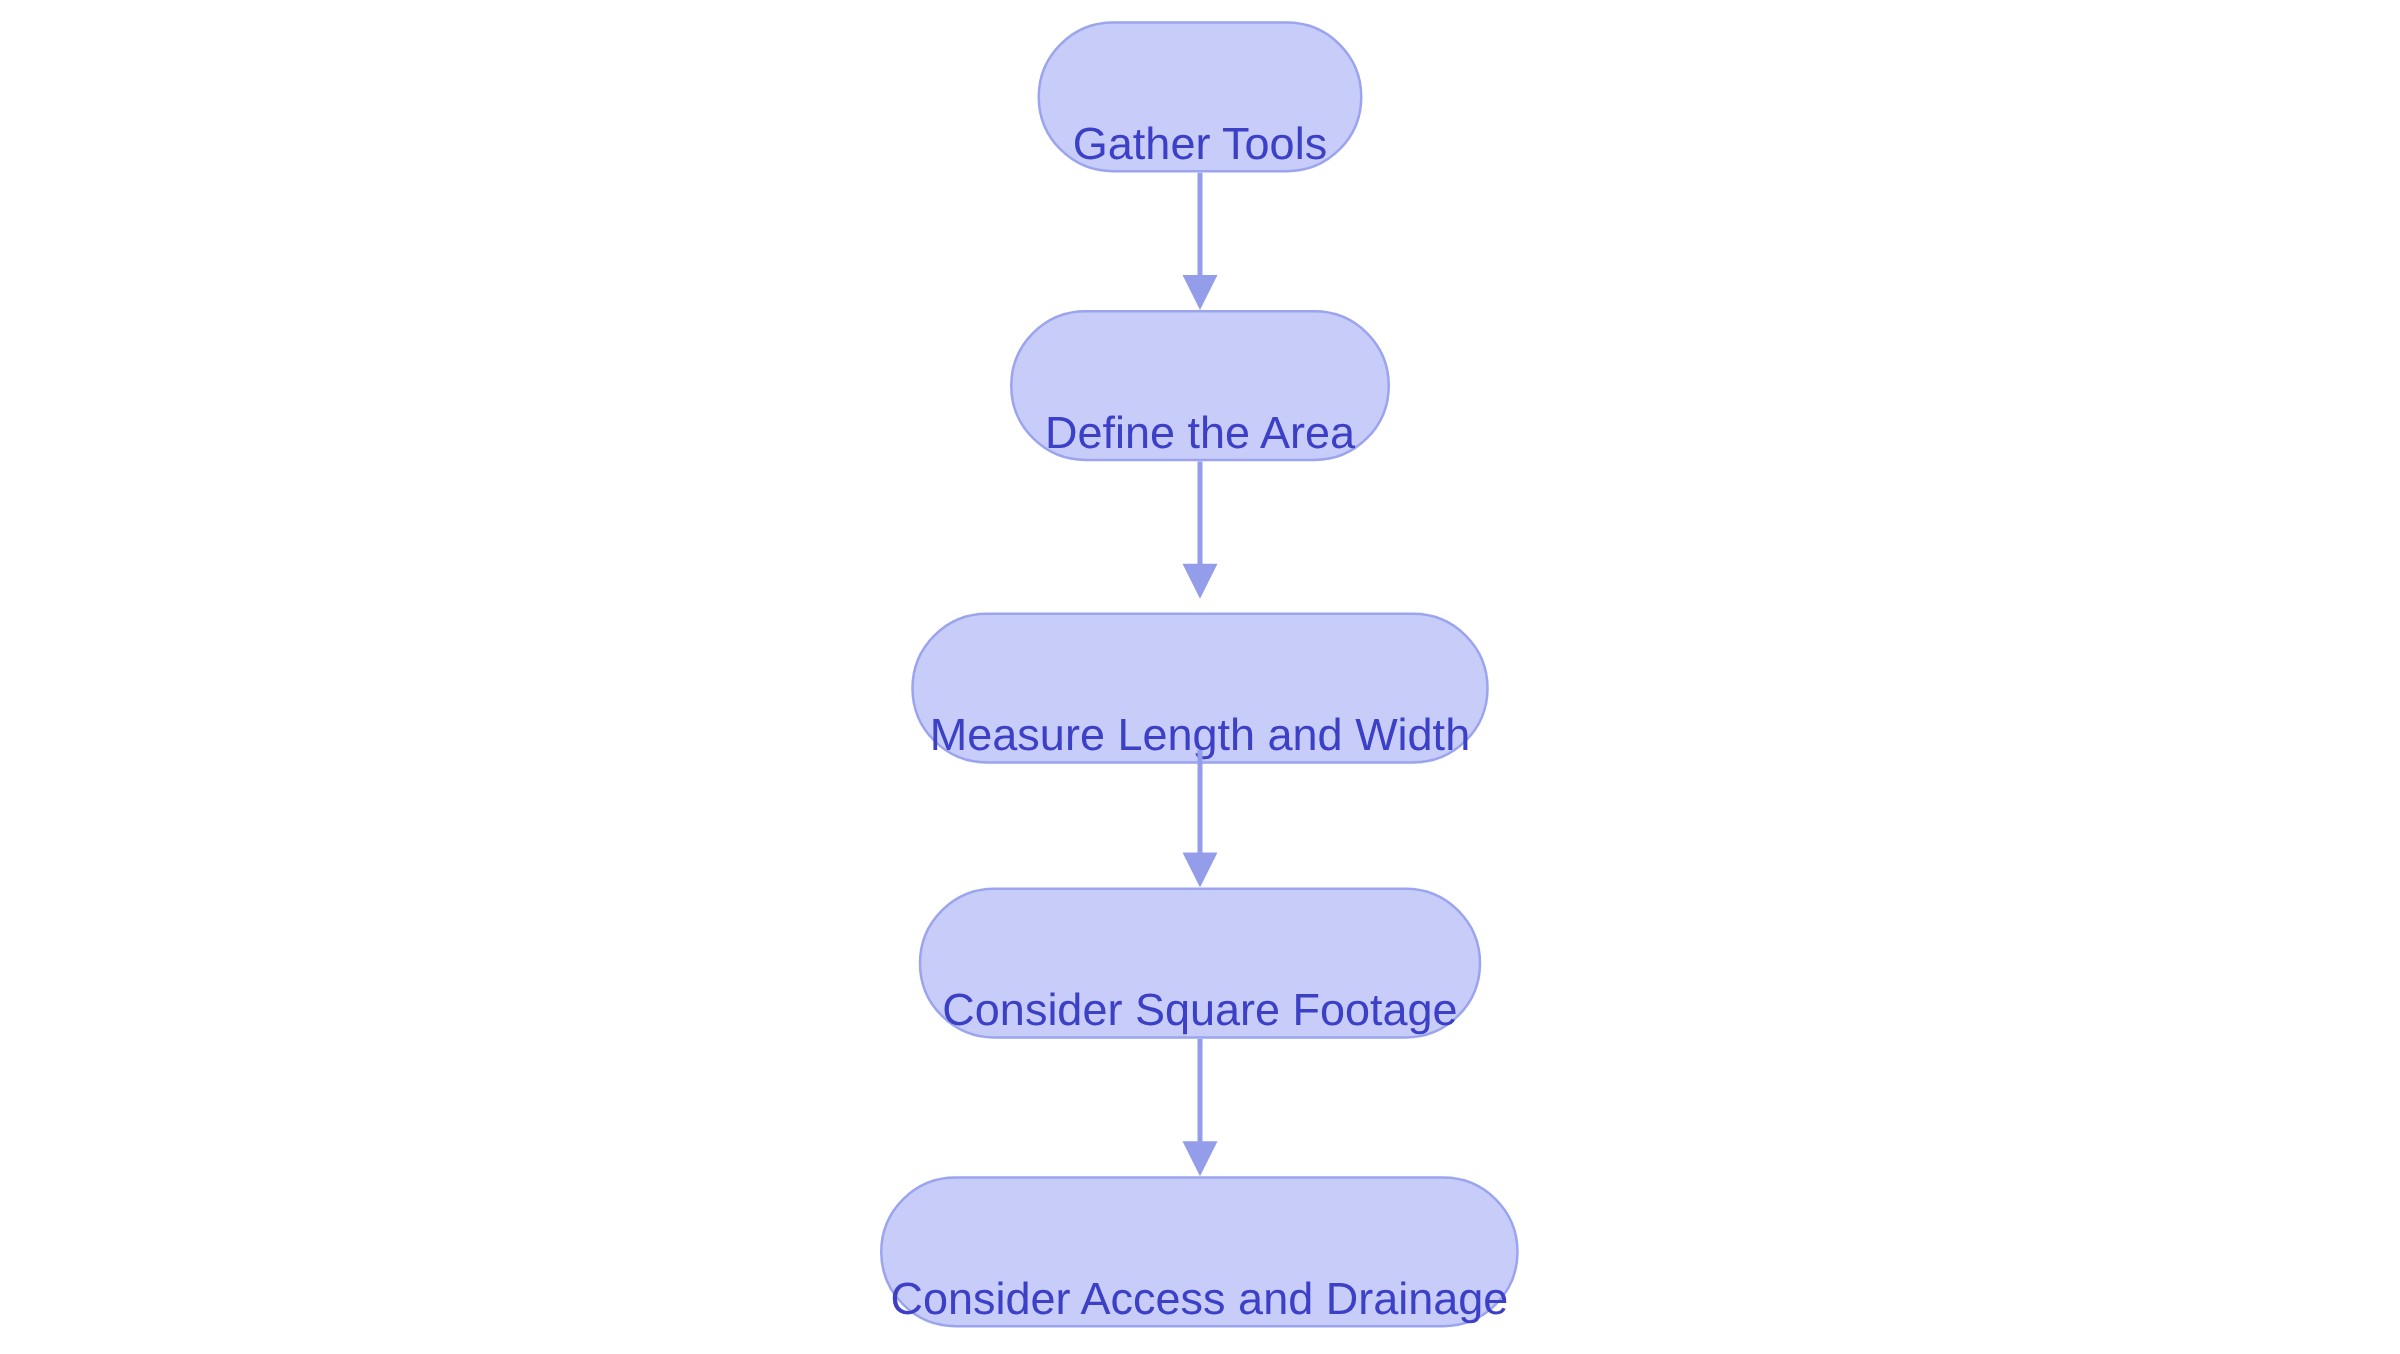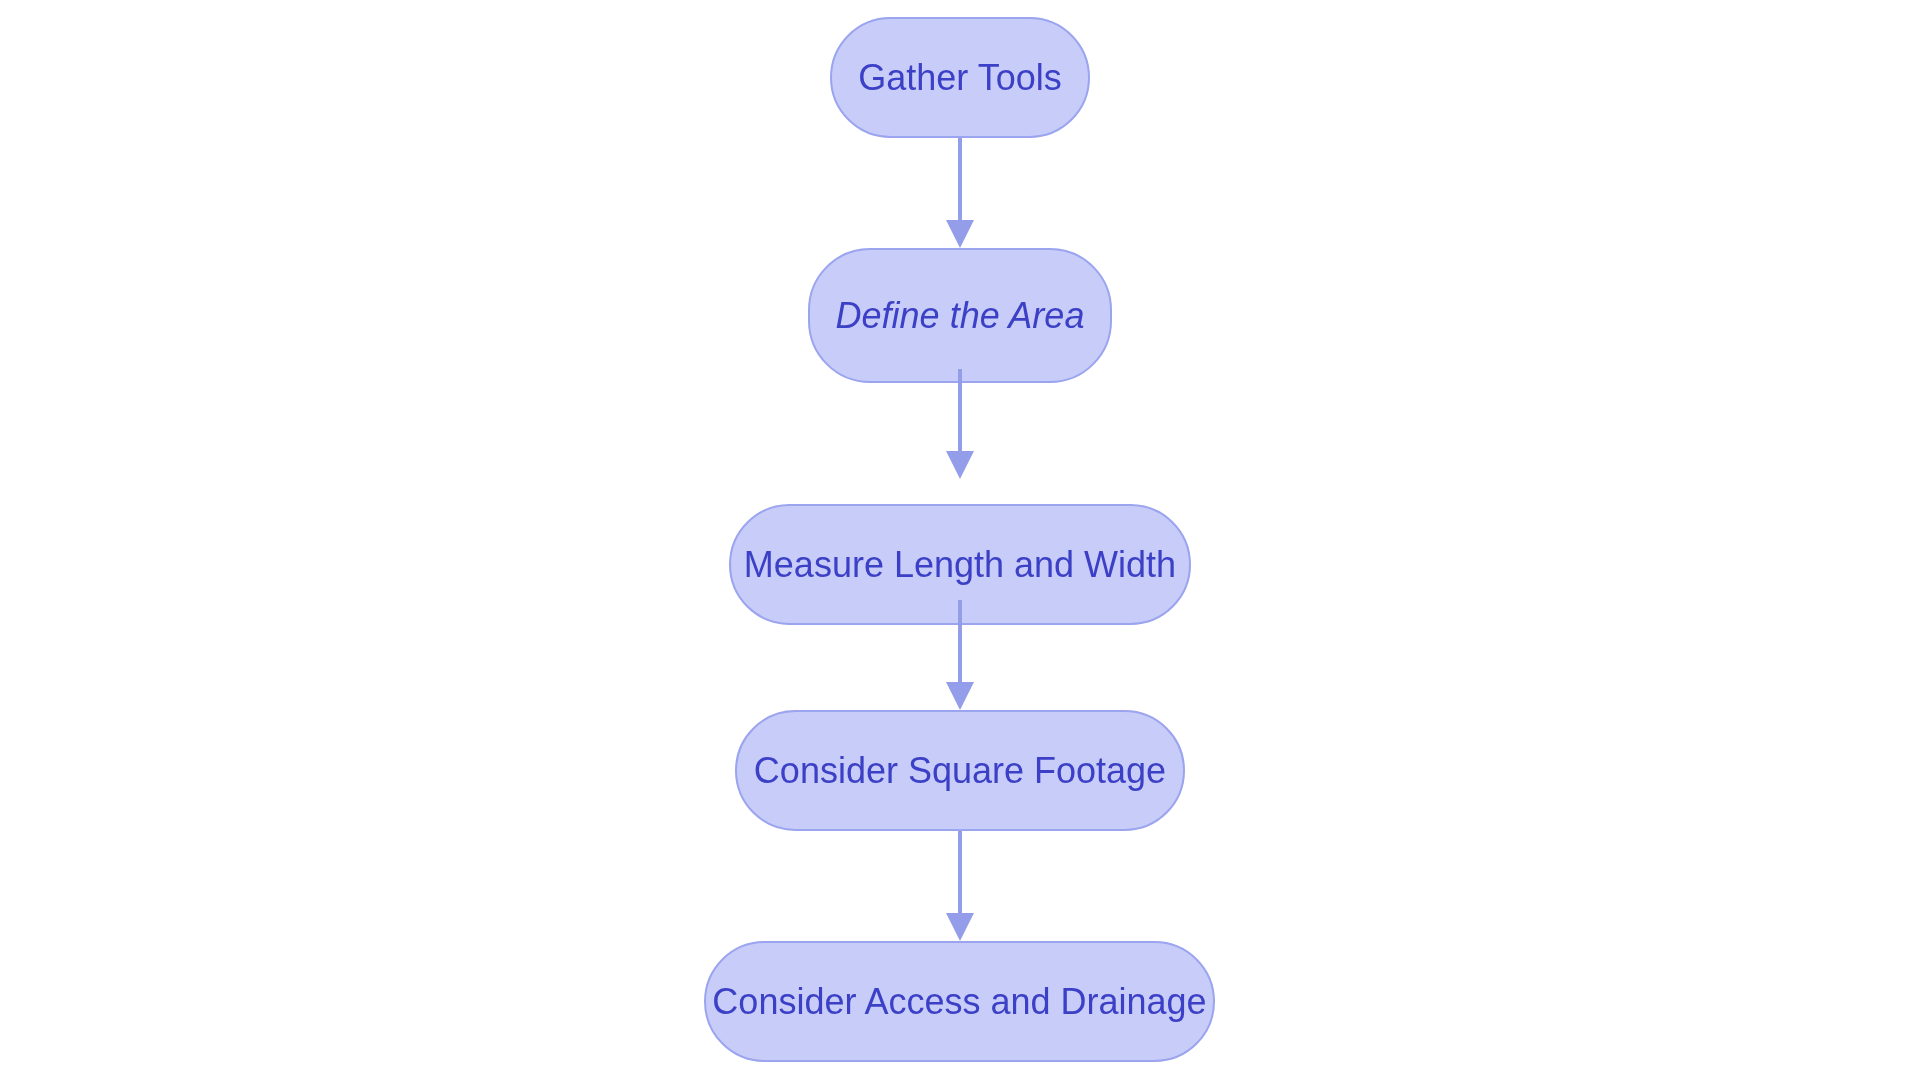--- a/index.html
+++ b/index.html
@@ -5,32 +5,32 @@
   html, body { margin: 0; padding: 0; }
   body {
     width: 1920px; height: 1083px;
     background: var(--background, #ffffff);
     font-family: "Liberation Sans", sans-serif;
     position: relative; overflow: hidden;
   }
   .canvas { position: absolute; inset: 0; }
   .node {
     position: absolute;
-    display: flex; align-items: center; justify-content: center;
+    display: flex; align-items: flex-end; justify-content: center;
     background: var(--node-fill, #c8ccf8);
     border: 2px solid var(--node-border, #9aa4ef);
     border-radius: 62px;
     box-sizing: border-box;
     color: var(--node-text, #3b40c6);
     font-size: 36px;
     white-space: nowrap;
   }
   .node-1 { left: 830px; top: 17px;  width: 260px; height: 121px; }
-  .node-2 { left: 808px; top: 248px; width: 304px; height: 135px; font-style: italic; }
-  .node-3 { left: 729px; top: 504px; width: 462px; height: 121px; }
+  .node-2 { left: 808px; top: 248px; width: 304px; height: 121px; }
+  .node-3 { left: 729px; top: 490px; width: 462px; height: 121px; }
   .node-4 { left: 735px; top: 710px; width: 450px; height: 121px; }
   .node-5 { left: 704px; top: 941px; width: 511px; height: 121px; }
   .connector {
     position: absolute; left: 944px;
     width: 32px; height: 110px;
     color: var(--arrow, #939de9);
   }
   .connector-1 { top: 138px; }
   .connector-2 { top: 369px; }
   .connector-3 { top: 600px; }

